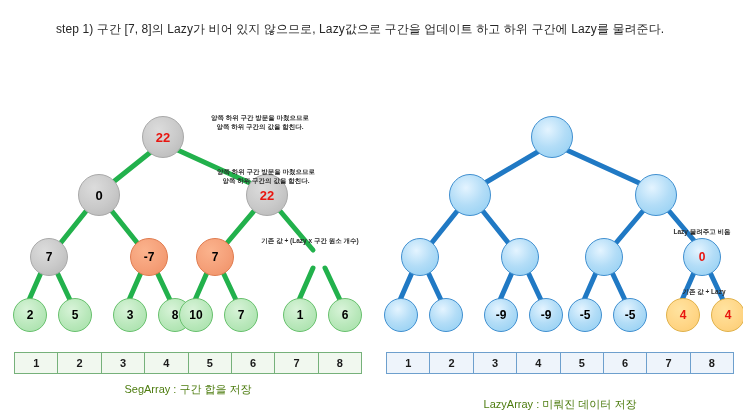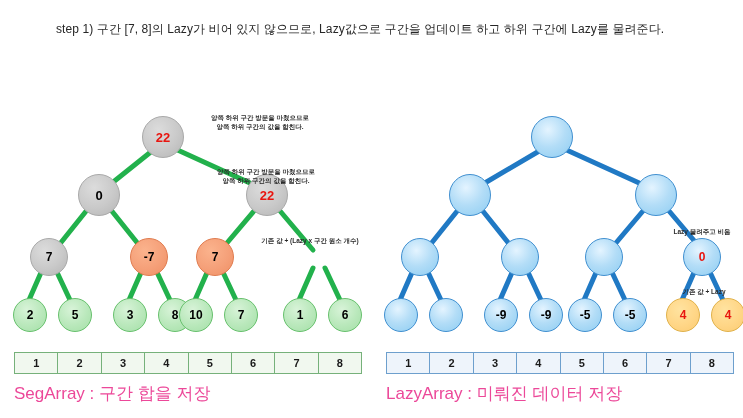--- a/index.html
+++ b/index.html
@@ -117,27 +117,28 @@
   #bar-seg  { left: 14px; top: 352px; width: 348px; border: 1px solid #76b17a; background: #f1f8ef; }
   #bar-seg .index-cell { border-right: 1px solid #76b17a; }
   #bar-seg .index-cell:last-child { border-right: none; }
   #bar-lazy { left: 386px; top: 352px; width: 348px; border: 1px solid #6d9fcd; background: #eef4fb; }
   #bar-lazy .index-cell { border-right: 1px solid #6d9fcd; }
   #bar-lazy .index-cell:last-child { border-right: none; }
 
   
   .caption {
     position: absolute;
-    font-size: 17px;
-    color: #ec4899;
+    font-size: 11px;
+    color: #4d7c0f;
     white-space: nowrap;
+    text-align: center;
     width: 348px;
   }
   #cap-seg  { left: 14px;  top: 382px; }
-  #cap-lazy { left: 386px; top: 382px; }
+  #cap-lazy { left: 386px; top: 397px; }
 </style>
 </head>
 <body>
 
 <div id="steps">
   <div class="step-line">step 1) 구간 [7, 8]의 Lazy가 비어 있지 않으므로, Lazy값으로 구간을 업데이트 하고 하위 구간에 Lazy를 물려준다.</div>
 </div>
 
 <div class="pane" id="pane-seg">
 

